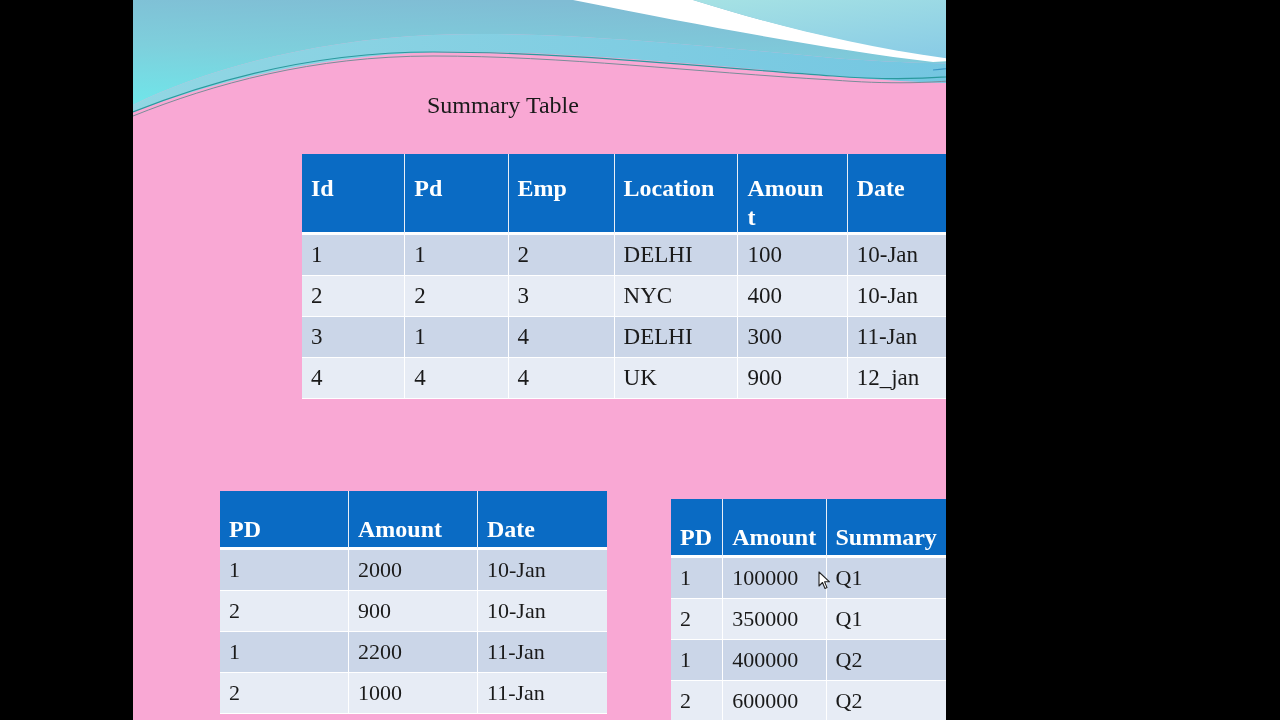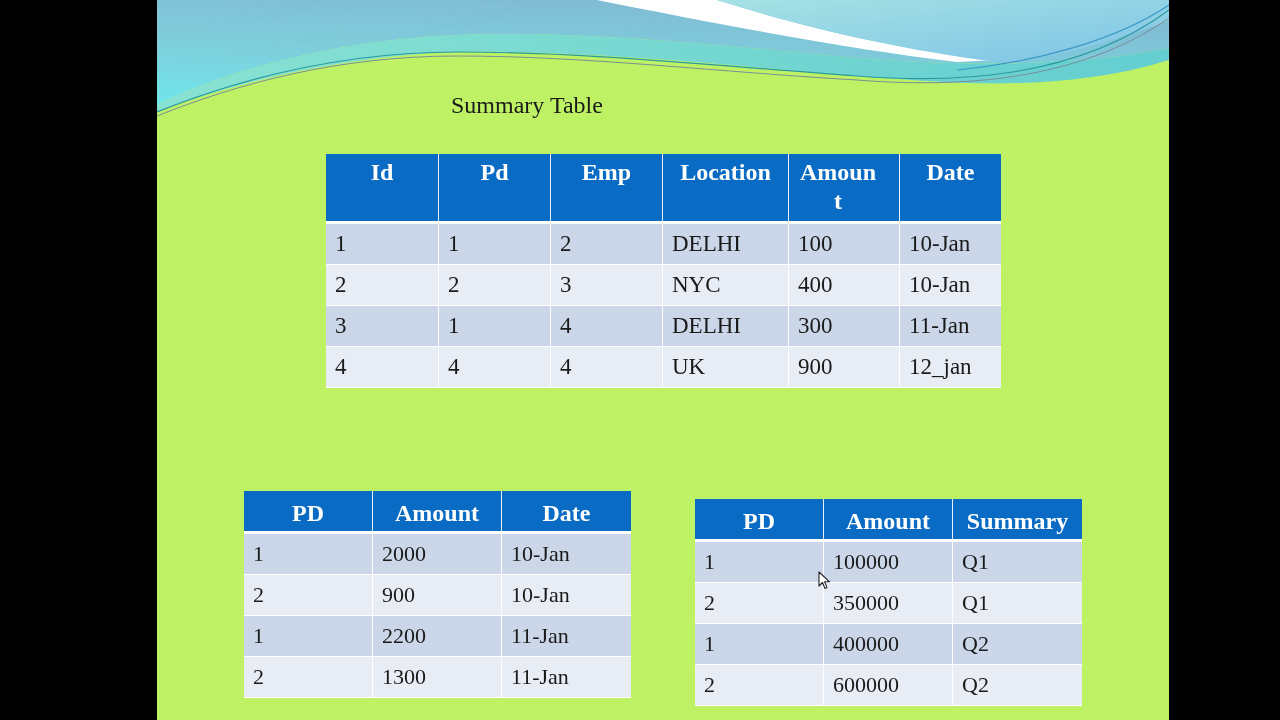--- a/index.html
+++ b/index.html
@@ -1,35 +1,35 @@
 <!DOCTYPE html>
 <html><head>
   <meta charset="utf-8">
   <style>
     html, body { margin: 0; padding: 0; }
     body {
       width: 1280px; height: 720px; background: #000; position: relative; overflow: hidden;
       font-family: "Liberation Serif", "DejaVu Serif", serif;
     }
     .slide {
-      position: absolute; left: 133px; top: 0; width: 1012px; height: 720px;
-      background: #bef264; overflow: hidden; margin-left: 24px;
+      position: absolute; left: 133px; top: 0; width: 813px; height: 720px;
+      background: #f9a8d4; overflow: hidden;
     }
     .wave { position: absolute; left: 0; top: 0; width: 1012px; height: 130px; }
     .title {
       position: absolute; left: 294px; top: 92px; font-size: 24px; color: #1a1a1a;
       letter-spacing: 0px; white-space: nowrap;
     }
     table.tbl {
       position: absolute; border-collapse: separate; border-spacing: 0;
       font-family: "Liberation Serif", "DejaVu Serif", serif;
     }
     table.tbl th {
-      background: #0a6bc4; color: #fff; font-weight: bold; text-align: center;
-      vertical-align: top; padding: 4px 9px 0 9px; box-sizing: border-box;
+      background: #0a6bc4; color: #fff; font-weight: bold; text-align: left;
+      vertical-align: top; padding: 20px 9px 0 9px; box-sizing: border-box;
       border-right: 1.5px solid #e8eef7; border-bottom: 3px solid #fff;
     }
     table.tbl th:last-child, table.tbl td:last-child { border-right: none; }
     table.tbl td {
       color: #1a1a1a; padding: 0 9px; box-sizing: border-box;
       border-right: 1.5px solid #fff; border-bottom: 1.5px solid #fff;
       vertical-align: middle;
     }
     table.tbl tr.odd td { background: #cbd6e8; }
     table.tbl tr.even td { background: #e7ecf5; }
@@ -151,21 +151,21 @@
         <td>900</td>
         <td>10-Jan</td>
       </tr>
       <tr class="odd">
         <td>1</td>
         <td>2200</td>
         <td>11-Jan</td>
       </tr>
       <tr class="even">
         <td>2</td>
-        <td>1300</td>
+        <td>1000</td>
         <td>11-Jan</td>
       </tr>
     </tbody>
   </table>
 
   <table class="tbl" id="pd-quarter">
     <thead>
       <tr>
         <th style="width:129px">PD</th>
         <th style="width:129px">Amount</th>

